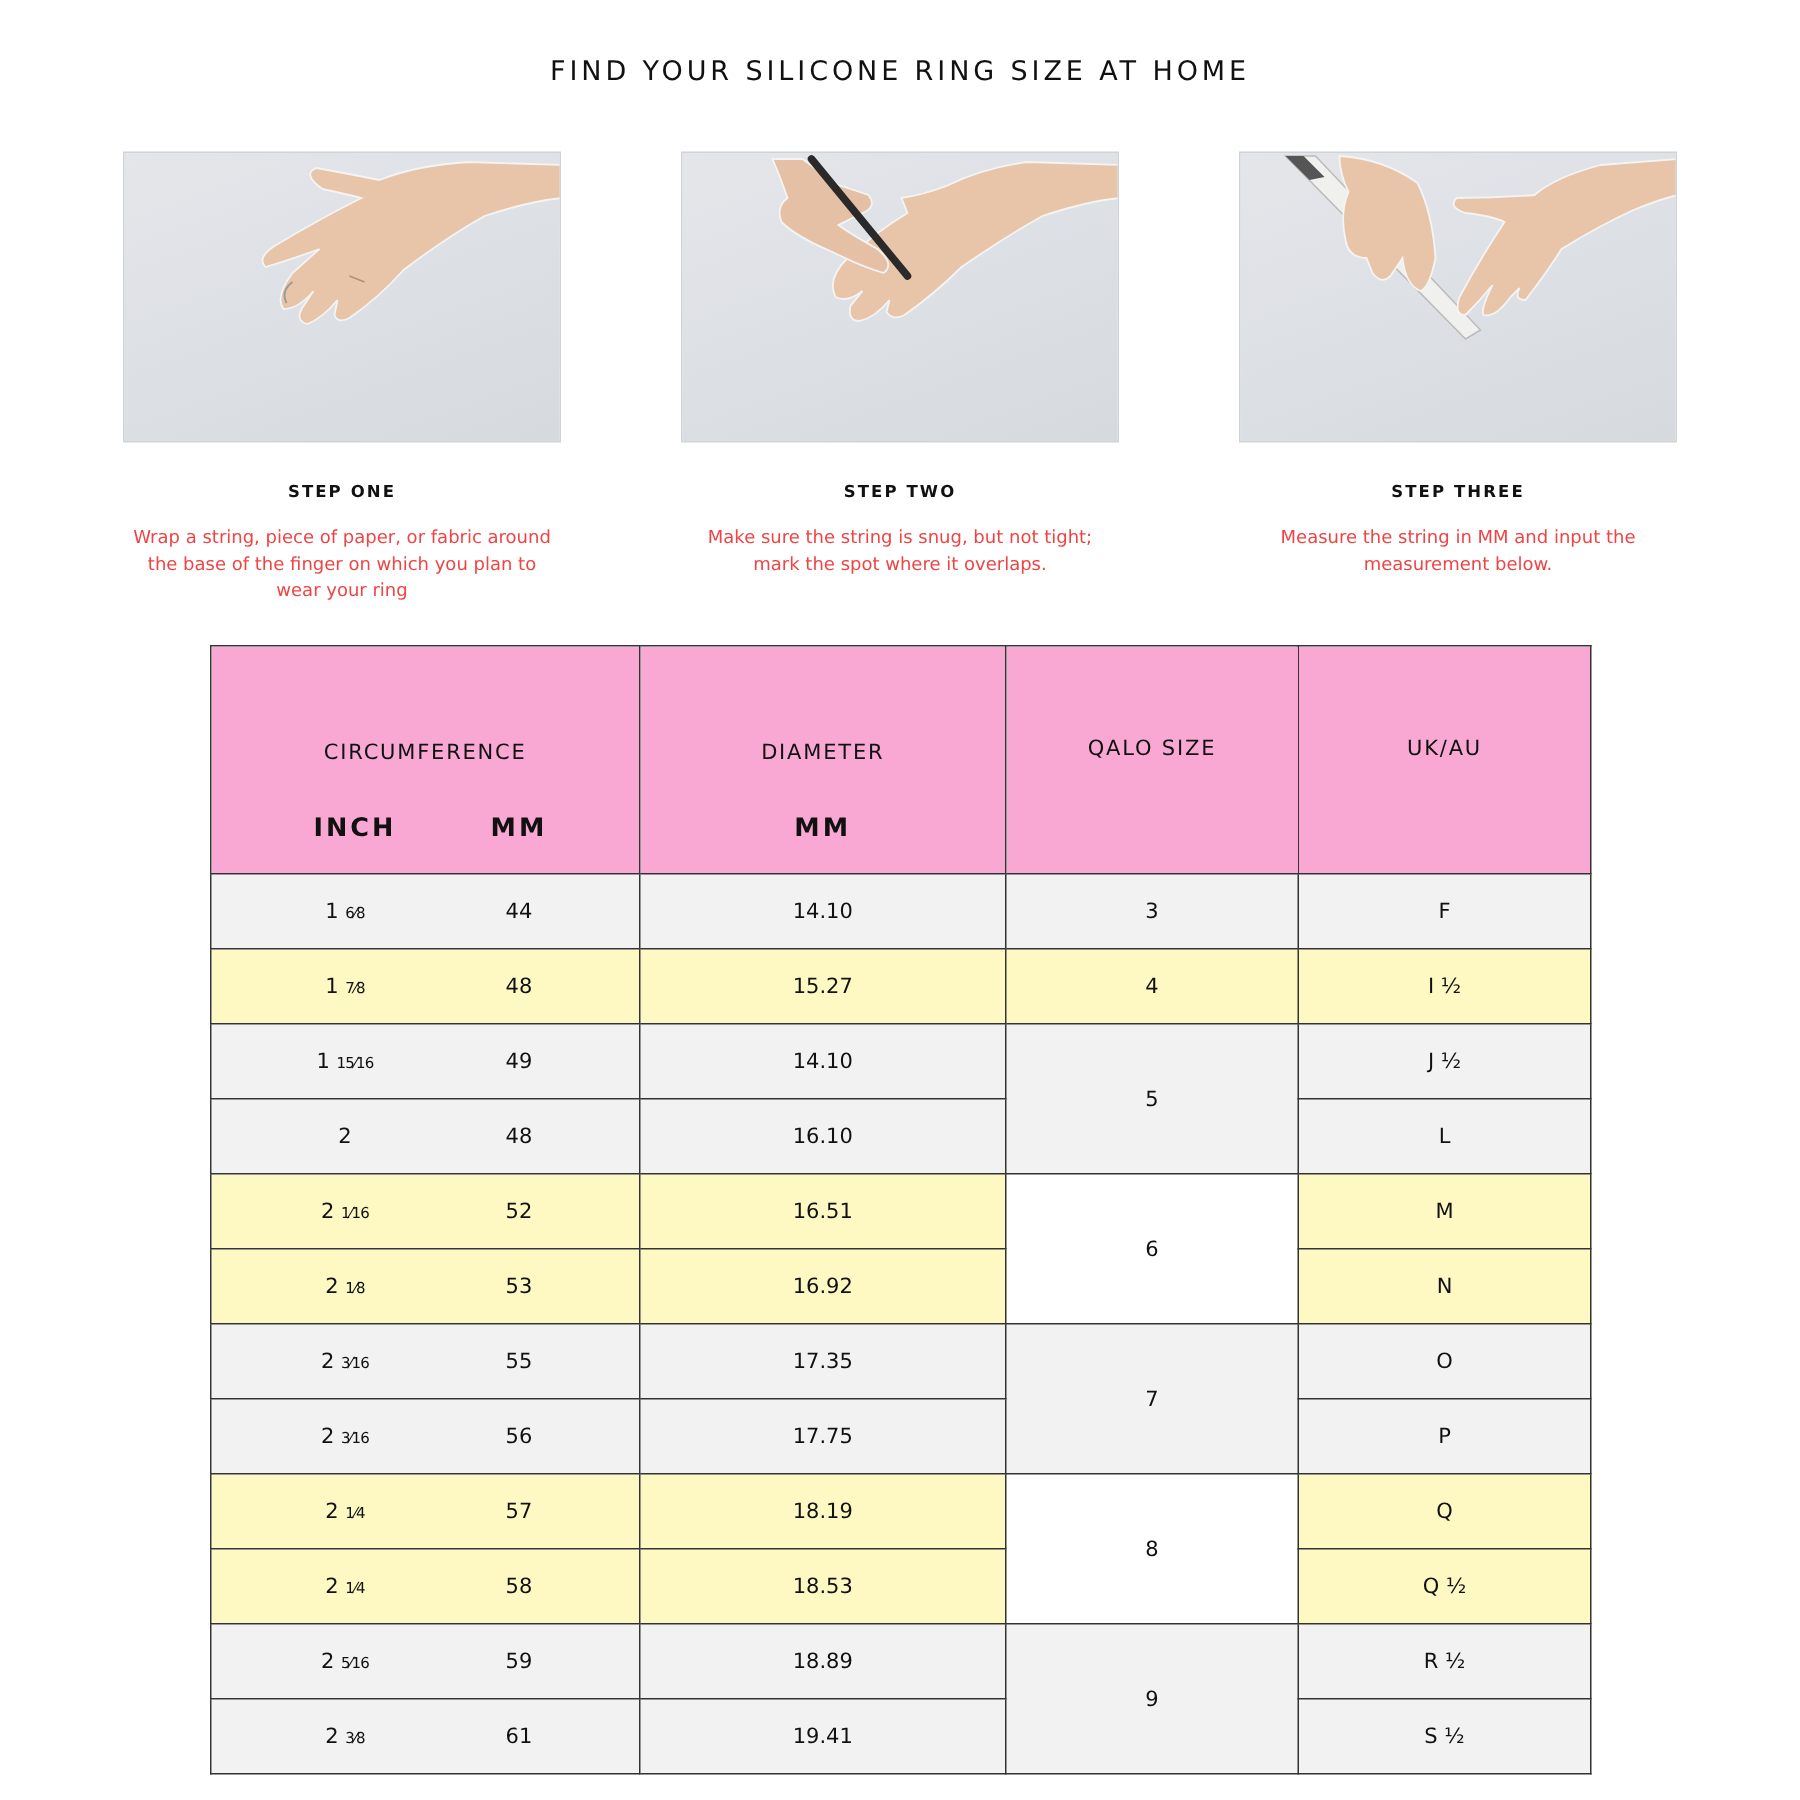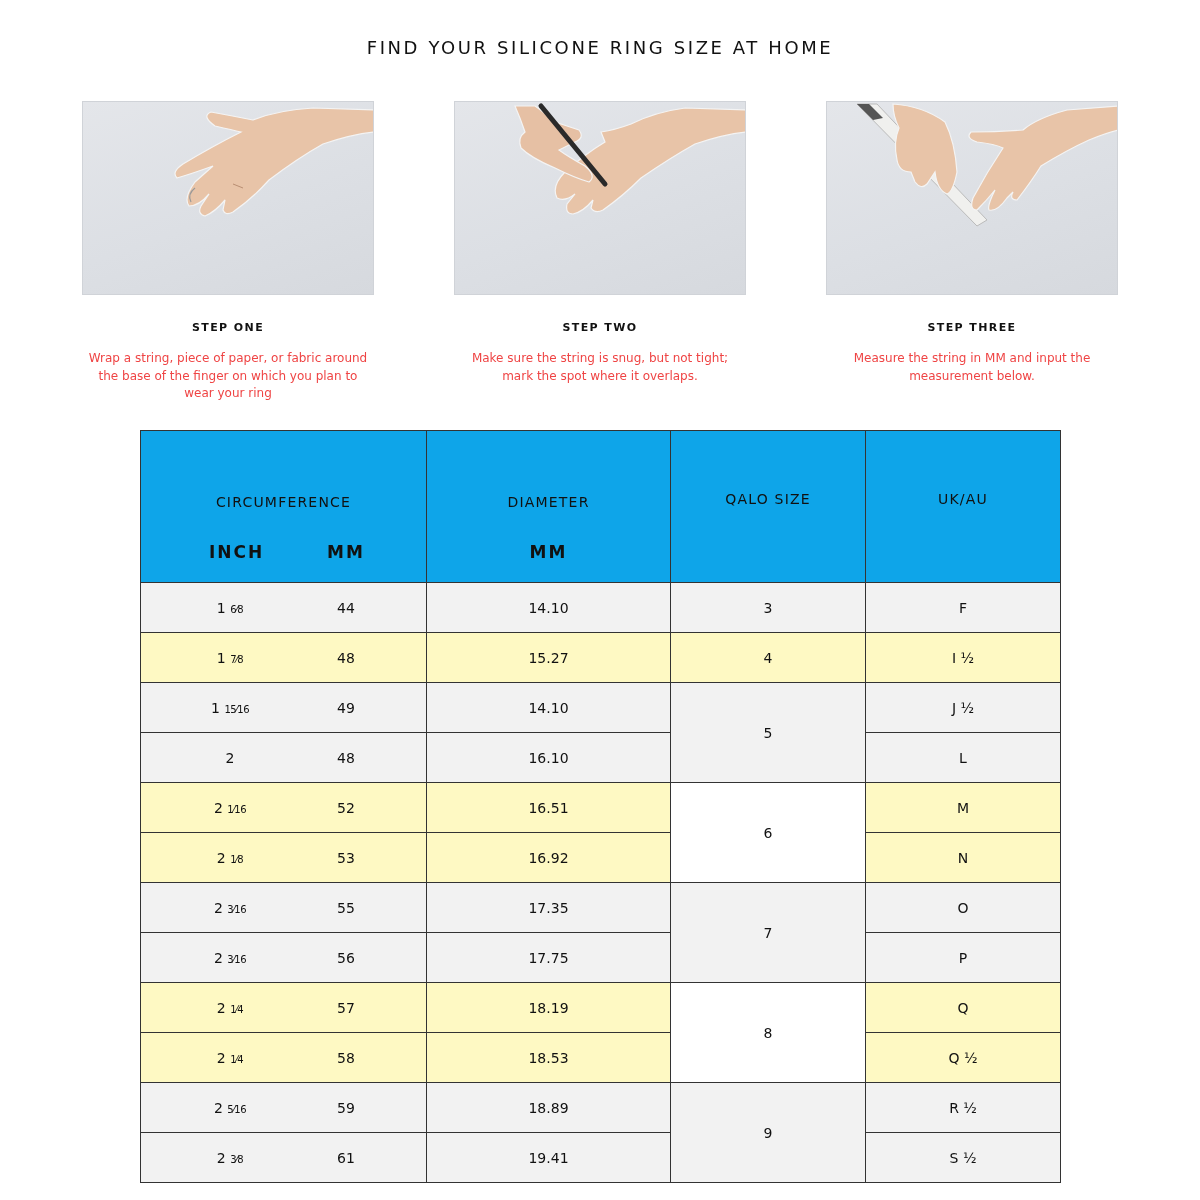--- a/index.html
+++ b/index.html
@@ -33,21 +33,21 @@
     }
 
     .size-table {
       position: absolute; left: 140px; top: 430px; width: 920px;
       border-collapse: collapse; table-layout: fixed;
     }
     .size-table td, .size-table th {
       border: 1.5px solid #333; text-align: center; vertical-align: middle;
       font-weight: normal; font-size: 14px; color: #111;
     }
-    .size-table th { background: #0ea5e9; vertical-align: top; }
+    .size-table th { background: #f9a8d4; vertical-align: top; }
     .hdr-main { font-size: 14px; letter-spacing: 1.2px; }
     .hdr-sub { font-size: 17px; letter-spacing: 2px; font-weight: bold; }
     .circ-head { height: 152px; position: relative; }
     .circ-head .hdr-main { position: absolute; top: 63px; left: 0; width: 100%; }
     .circ-head .sub-row { position: absolute; top: 111px; left: 0; width: 100%; height: 14px; }
     .circ-head .sub-inch { position: absolute; left: 68px; width: 40px; text-align: center; }
     .circ-head .sub-mm { position: absolute; left: 185px; width: 40px; text-align: center; }
     .diam-head .hdr-main { position: absolute; top: 63px; left: 0; width: 100%; }
     .diam-head .hdr-sub { position: absolute; top: 111px; left: 0; width: 100%; }
     .diam-head { position: relative; }

